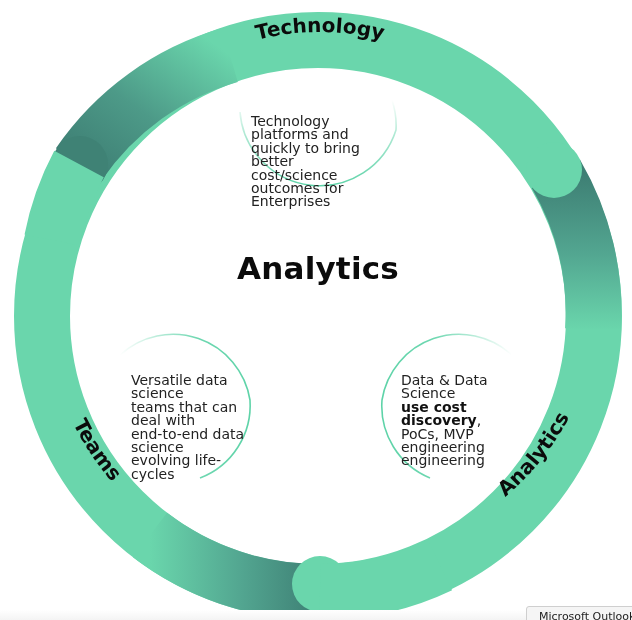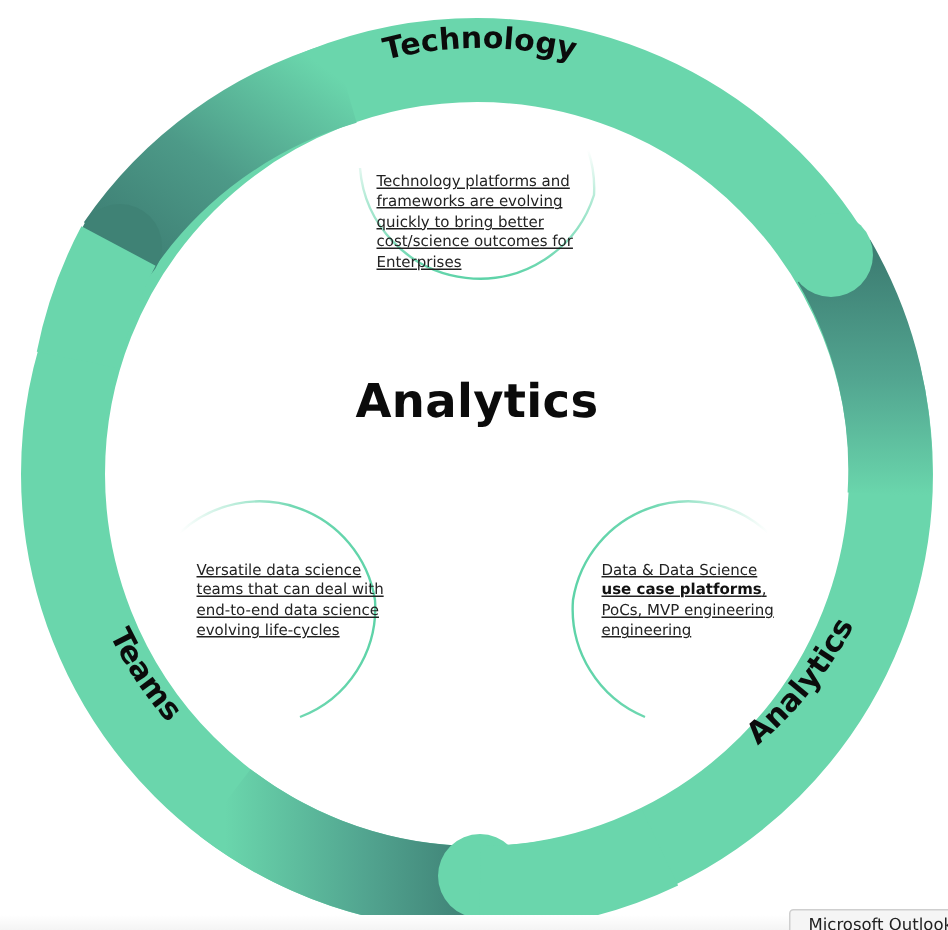--- a/index.html
+++ b/index.html
@@ -1,20 +1,20 @@
 <!DOCTYPE html>
 <html><head>
 <meta charset="utf-8">
 <style>
   html, body { margin:0; padding:0; background:#ffffff; }
   body { width:632px; height:620px; position:relative; overflow:hidden; font-family:"DejaVu Sans", sans-serif; }
   #diagram { position:absolute; left:0; top:0; width:632px; height:620px; }
   .center-title { position:absolute; left:200px; top:248px; width:236px; text-align:center;
     font-family:"DejaVu Sans", sans-serif; font-weight:bold; font-size:31px; line-height:40px; color:#0b0b0b; letter-spacing:0.2px; }
-  .desc { position:absolute; font-family:"DejaVu Sans", sans-serif; font-size:10px; line-height:13.4px; color:#222;text-decoration:underline; }
+  .desc { position:absolute; font-family:"DejaVu Sans", sans-serif; font-size:14px; line-height:13.4px; color:#222; }
   .desc b { font-weight:bold; color:#111; }
   #desc-tech { left:251px; top:115px; width:140px; }
   #desc-teams { left:131px; top:374px; width:130px; }
   #desc-analytics { left:401px; top:374px; width:120px; }
   .taskbar-tip { position:absolute; left:526px; top:606px; width:120px; height:20px; background:#f5f5f5;
     border:1px solid #cfcfcf; border-radius:3px 0 0 0; box-sizing:border-box; font-family:"DejaVu Sans", sans-serif;
     font-size:11px; color:#222; padding:3px 0 0 12px; white-space:nowrap; overflow:hidden; }
   .bottom-strip { position:absolute; left:0; top:610px; width:632px; height:10px; background:linear-gradient(#ffffff,#f4f4f4); }
 </style>
 </head>
@@ -83,34 +83,33 @@
   <path d="M 120 355 A 78 78 0 0 1 250 400 A 78 78 0 0 1 200 478" fill="none" stroke="url(#arcFadeL)" stroke-width="1.6"></path>
   <path d="M 512 355 A 78 78 0 0 0 382 400 A 78 78 0 0 0 430 478" fill="none" stroke="url(#arcFadeR)" stroke-width="1.6"></path>
 </svg>
 
 <div class="center-title">
   <div>Analytics</div>
 </div>
 
 <div class="desc" id="desc-tech">
   <div>Technology platforms and</div>
-  <div>frameworks are evolving</div>
   <div>quickly to bring better</div>
   <div>cost/science outcomes for</div>
   <div>Enterprises</div>
 </div>
 
 <div class="desc" id="desc-teams">
   <div>Versatile data science</div>
   <div>teams that can deal with</div>
   <div>end-to-end data science</div>
   <div>evolving life-cycles</div>
 </div>
 
 <div class="desc" id="desc-analytics">
   <div>Data &amp; Data Science</div>
-  <div><b>use case platforms</b><span>,</span></div>
+  <div><b>use cost discovery</b><span>,</span></div>
   <div>PoCs, MVP engineering</div>
   <div>engineering</div>
 </div>
 
 <div class="bottom-strip"></div>
 <div class="taskbar-tip">Microsoft Outlook</div>
 
 </body></html>

